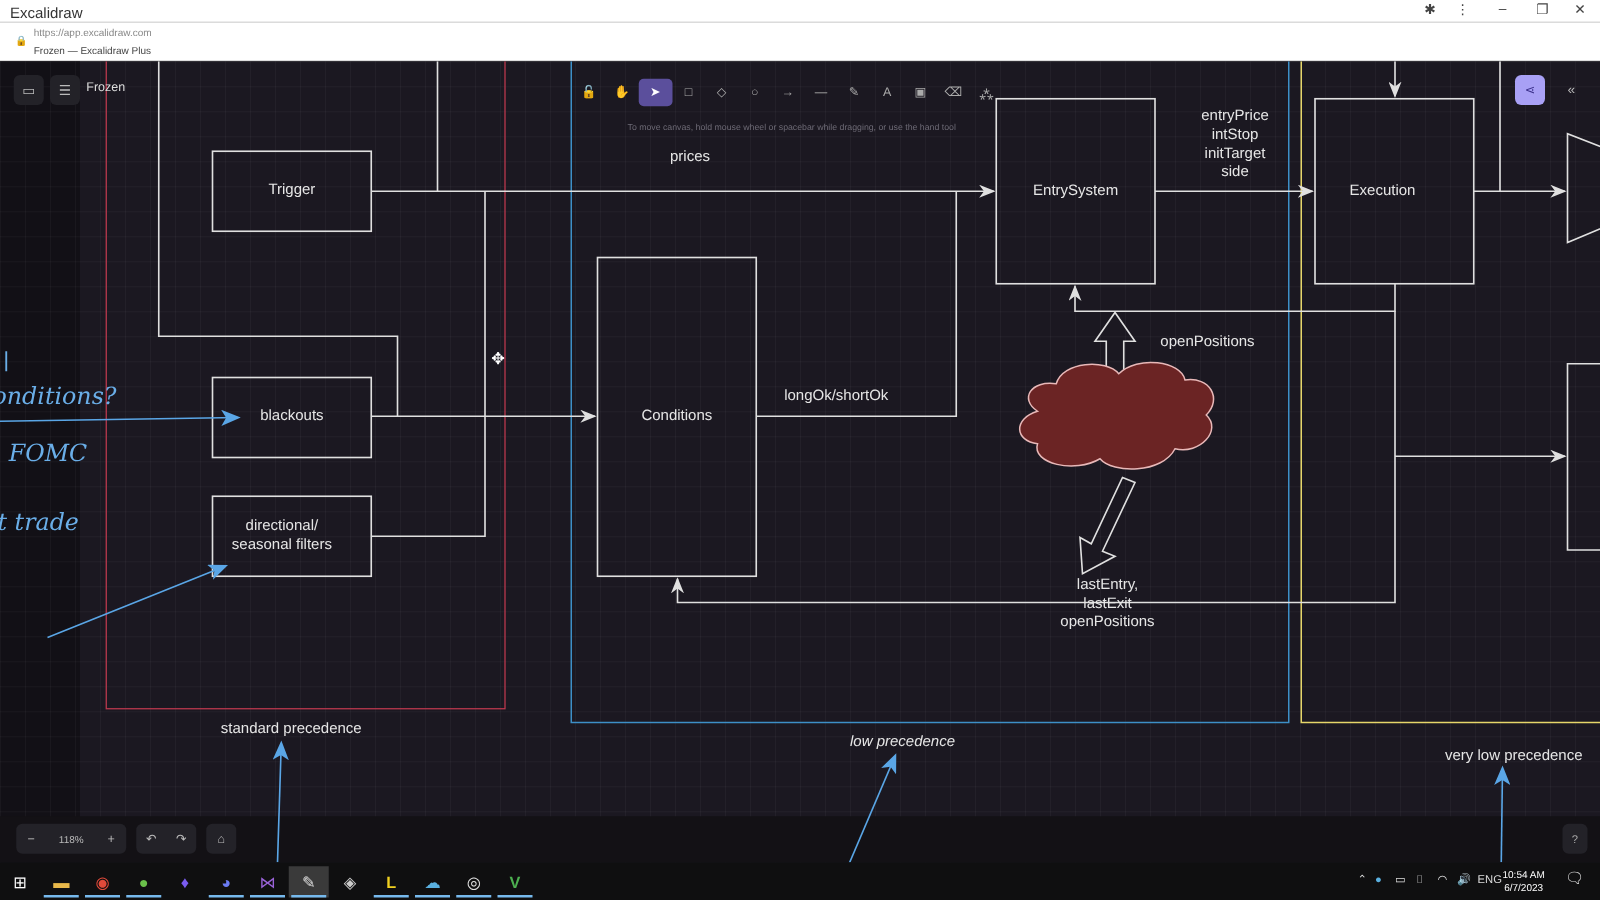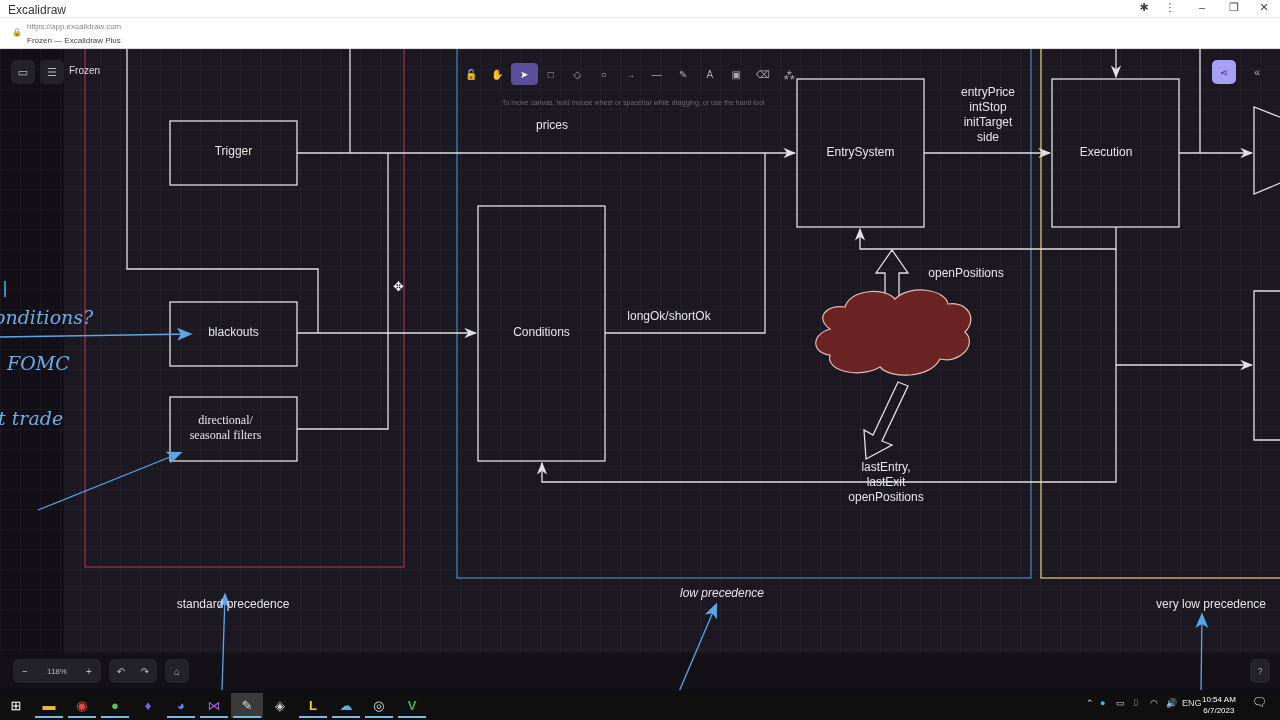--- a/index.html
+++ b/index.html
@@ -133,42 +133,42 @@
     </g>
     <line x1="5" y1="232" x2="5" y2="248" stroke="#6aaee8" stroke-width="1.5"></line>
 
     <text x="393" y="242" fill="#ffffff" font-size="13">✥</text>
   </svg>
 
   <div class="hint">To move canvas, hold mouse wheel or spacebar while dragging, or use the hand tool</div>
 
   <div class="lbl" style="left:170px;top:95px;width:127px;">Trigger</div>
   <div class="lbl" style="left:170px;top:276px;width:127px;">blackouts</div>
-  <div class="lbl" style="left:170px;top:364px;width:111px;white-space:pre-line;font-family:Liberation Serif, serif;">directional/
+  <div class="lbl" style="left:170px;top:364px;width:111px;white-space:pre-line;">directional/
 seasonal filters</div>
   <div class="lbl" style="left:478px;top:276px;width:127px;">Conditions</div>
   <div class="lbl" style="left:797px;top:96px;width:127px;">EntrySystem</div>
   <div class="lbl" style="left:1052px;top:96px;width:108px;">Execution</div>
 
   <div class="lbl" style="left:528px;top:69px;width:48px;">prices</div>
   <div class="lbl" style="left:620px;top:260px;width:98px;">longOk/shortOk</div>
   <div class="lbl" style="left:950px;top:36px;width:76px;">
     <div>entryPrice</div>
     <div>intStop</div>
     <div>initTarget</div>
     <div>side</div>
   </div>
   <div class="lbl" style="left:920px;top:217px;width:92px;">openPositions</div>
   <div class="lbl" style="left:842px;top:383px;width:88px;margin-top:28px;">
     <div>lastEntry,</div>
     <div>lastExit</div>
     <div>openPositions</div>
   </div>
 
-  <div class="lbl" style="left:165px;top:548px;width:136px;">standard precedence</div>
+  <div class="lbl" style="left:165px;top:526px;width:136px;">standard precedence</div>
   <div class="lbl" style="left:668px;top:537px;width:108px;font-style:italic;">low precedence</div>
   <div class="lbl" style="left:1148px;top:548px;width:126px;">very low precedence</div>
 
   <div class="hand" style="left:-6px;top:257px;">onditions?</div>
   <div class="hand" style="left:7px;top:303px;">FOMC</div>
   <div class="hand" style="left:-2px;top:358px;">t trade</div>
 
   <div class="topleft-btn" style="left:11px;">
       <span>▭</span>
     </div>

